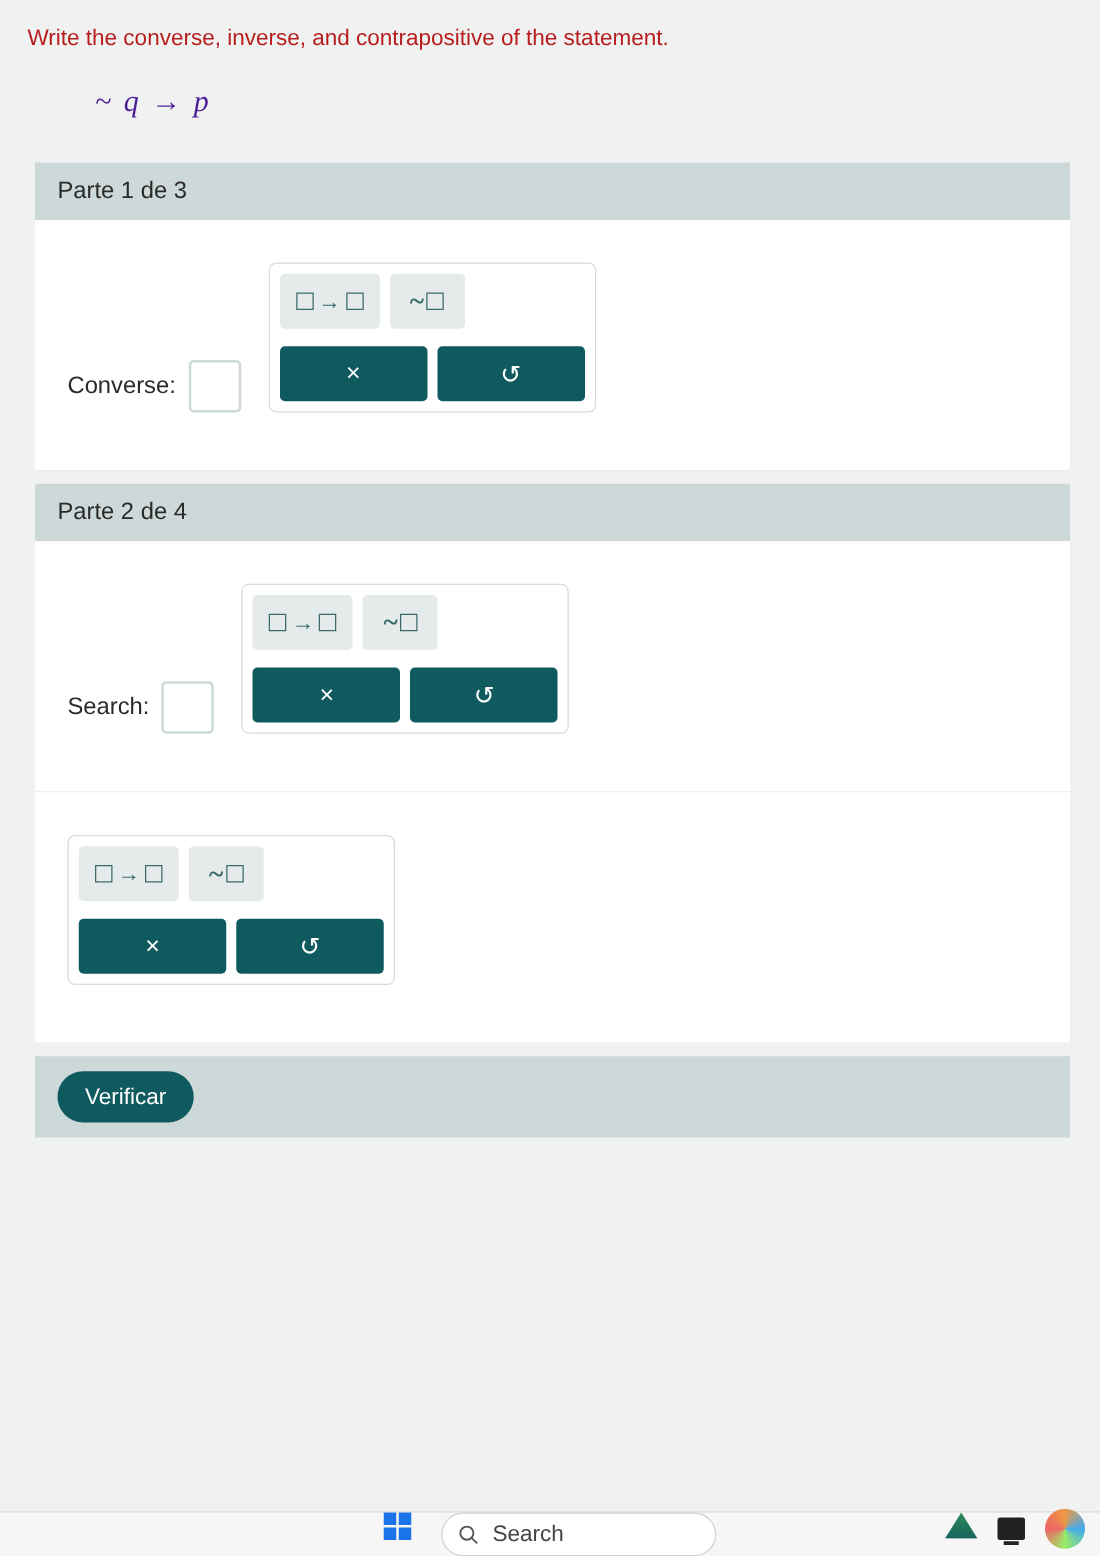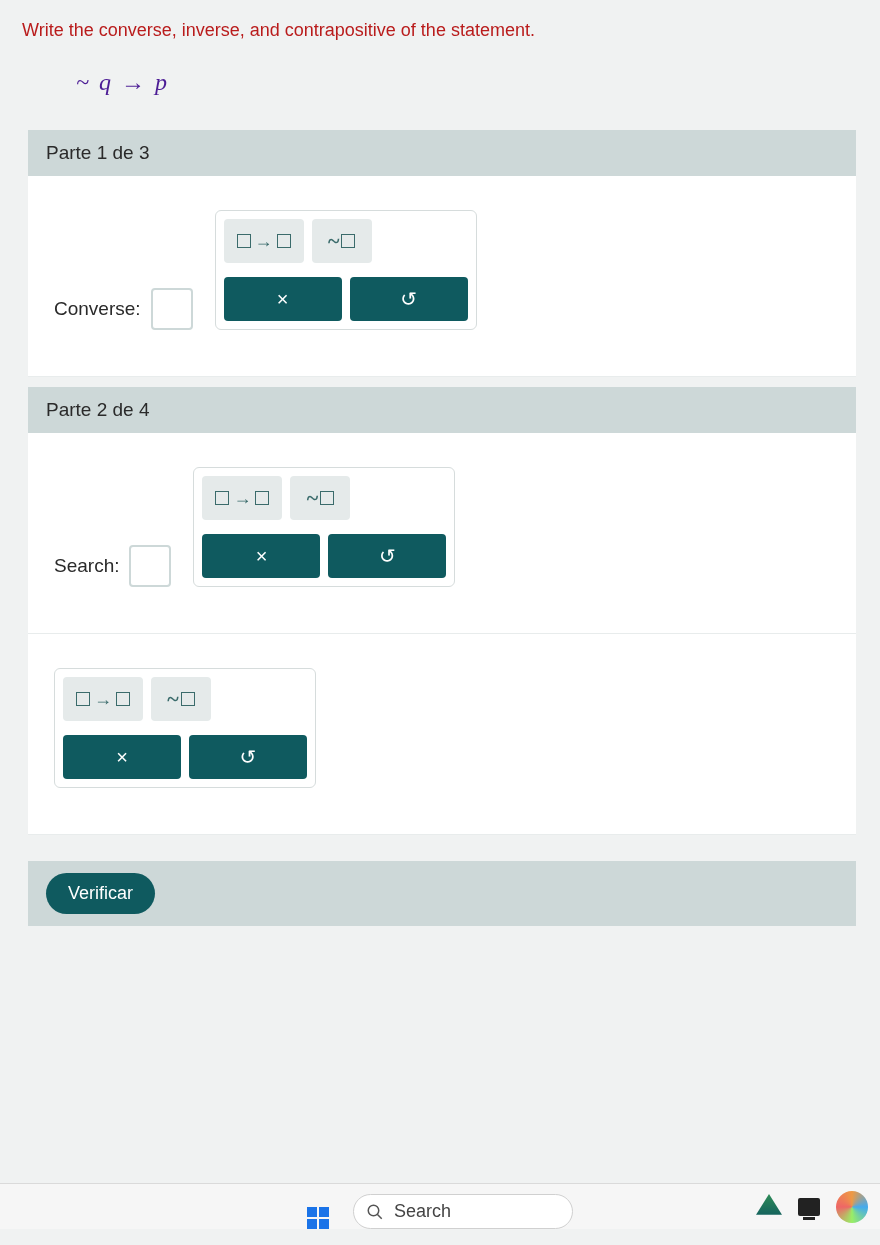--- a/index.html
+++ b/index.html
@@ -118,39 +118,39 @@
       display: flex;
       align-items: center;
       justify-content: center;
       color: #fff;
       font-size: 20px;
       cursor: pointer;
     }
     .verify-row {
       background: #cdd8d8;
       padding: 12px 18px;
-      margin-top: 26px;
+      margin-top: 10px;
     }
     .verify-btn {
       background: #0f5a5f;
       color: #fff;
       border-radius: 22px;
       padding: 10px 22px;
       font-size: 18px;
       display: inline-block;
       cursor: pointer;
     }
     .taskbar {
       position: absolute;
-      left: 0; right: 0; bottom: 16px;
-      height: 46px;
+      left: 0; right: 0; bottom: 0;
+      height: 36px;
       background: #f6f6f6;
       border-top: 1px solid #dadada;
       display: flex;
-      align-items: flex-end;
+      align-items: flex-start;
       justify-content: center;
       gap: 24px;
     }
     .win-icon {
       width: 22px; height: 22px;
       display: grid;
       grid-template-columns: 1fr 1fr;
       grid-template-rows: 1fr 1fr;
       gap: 2px;
     }

